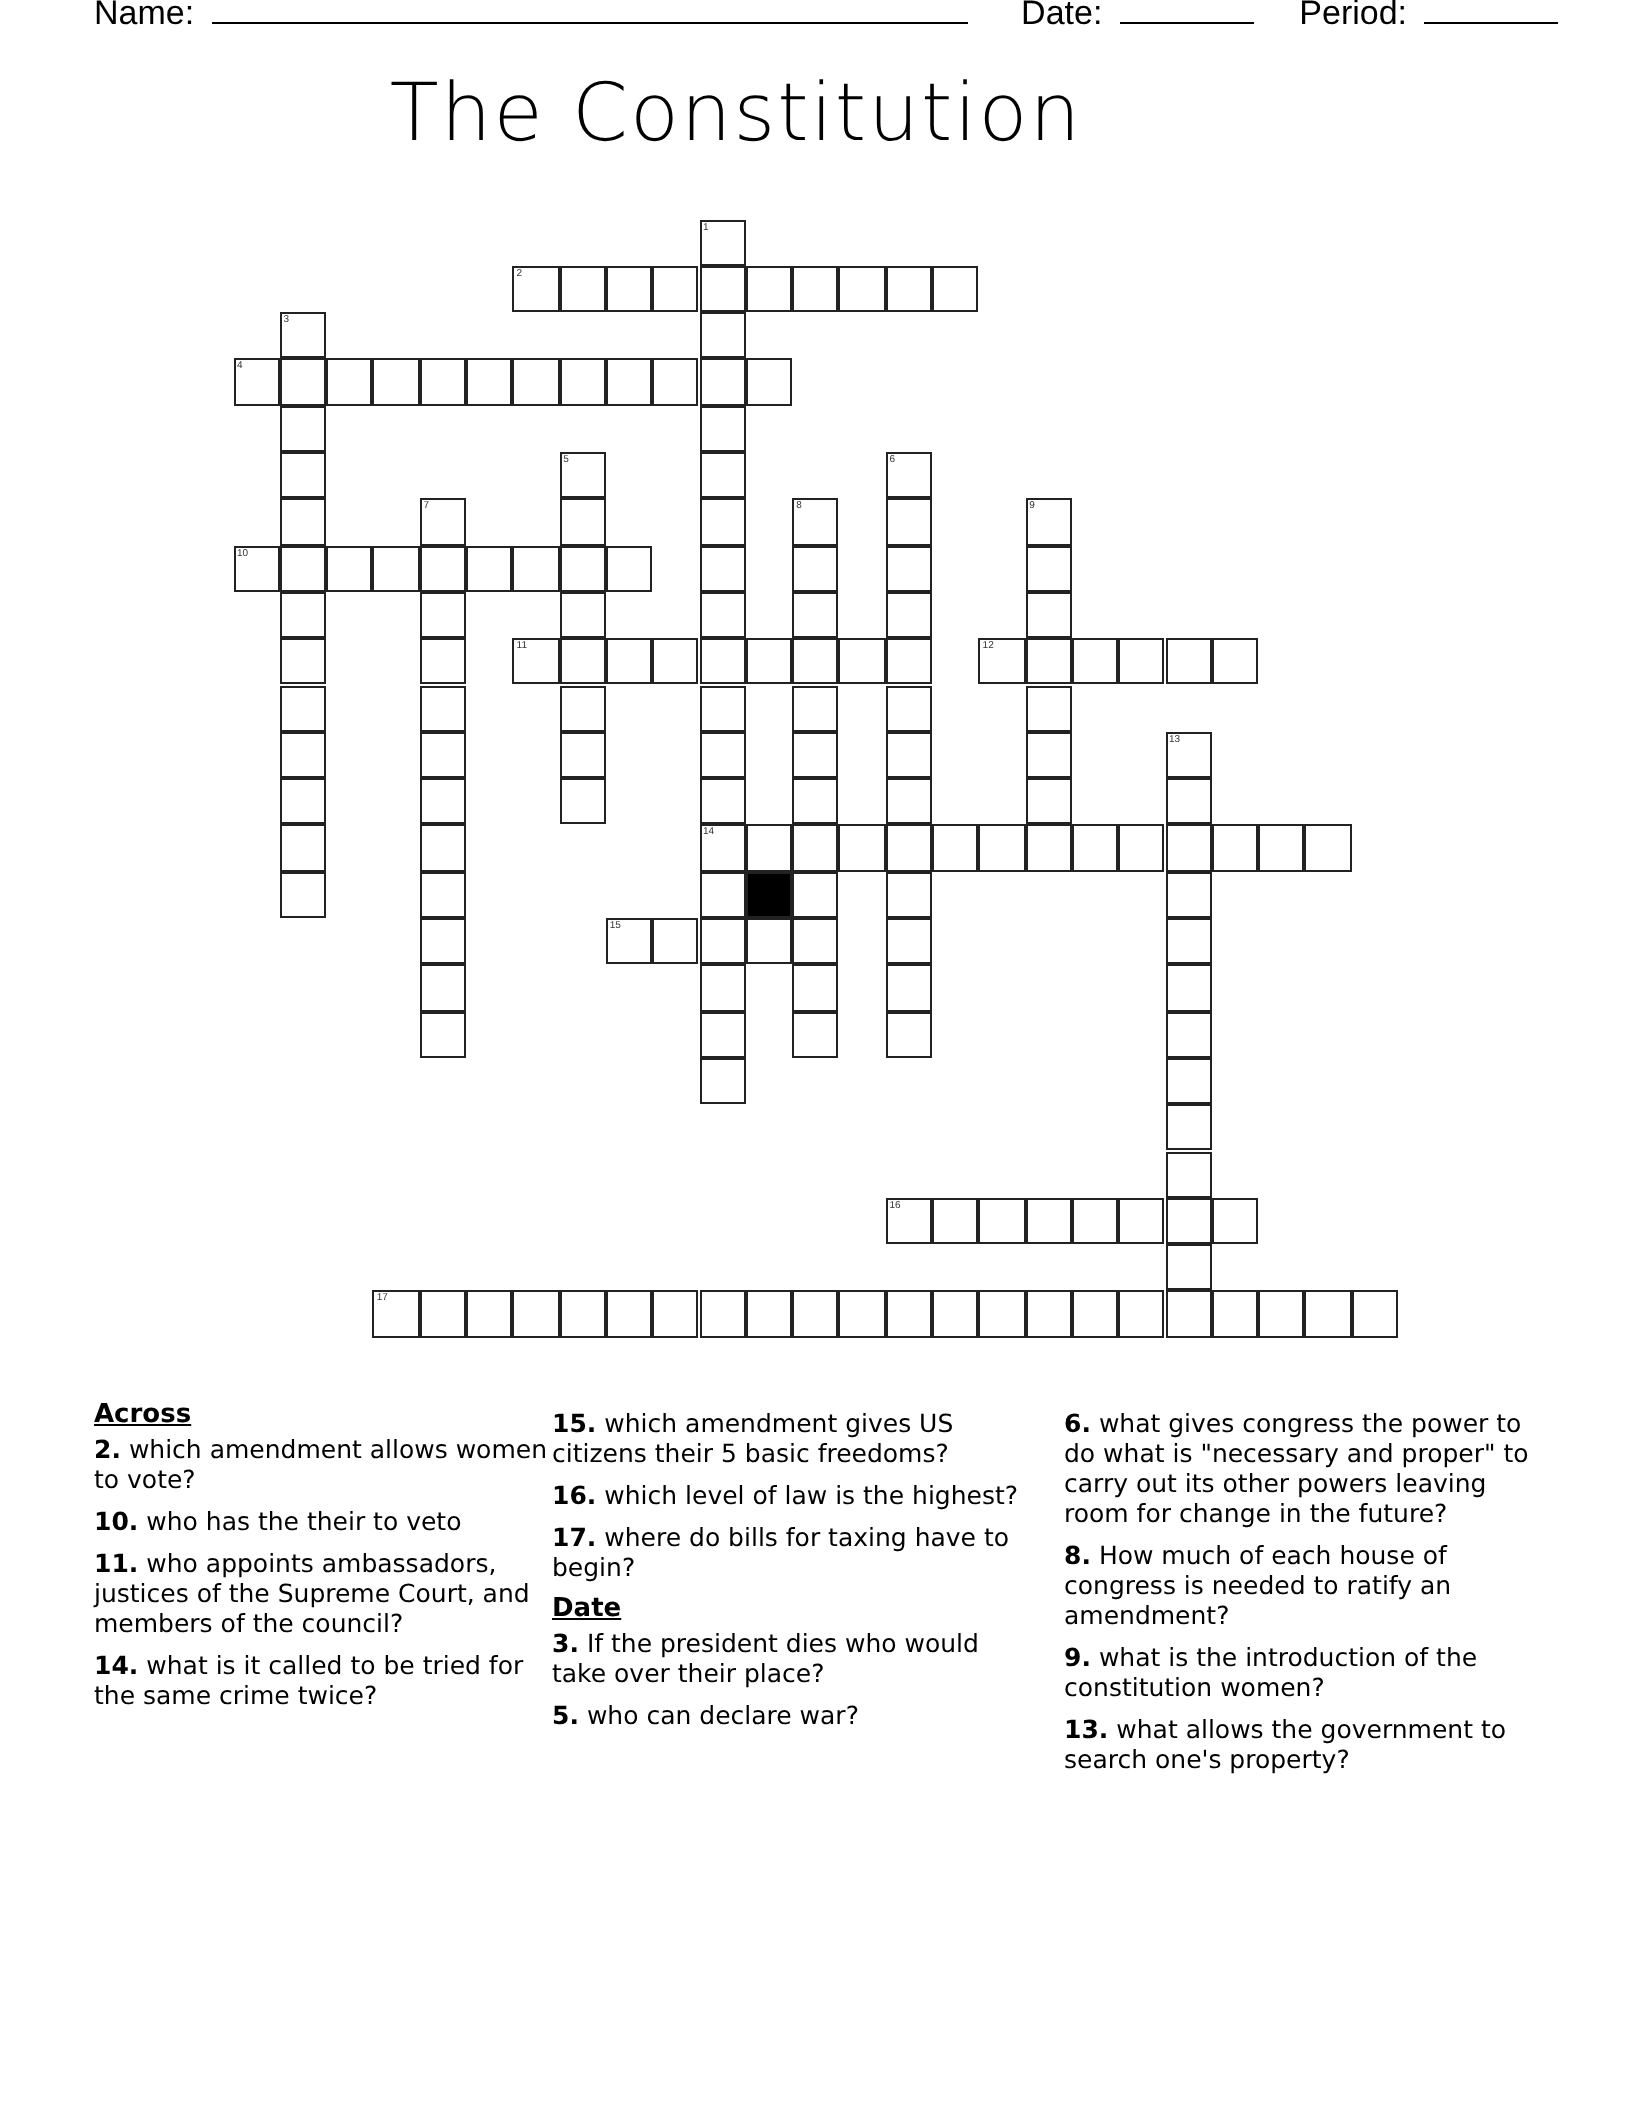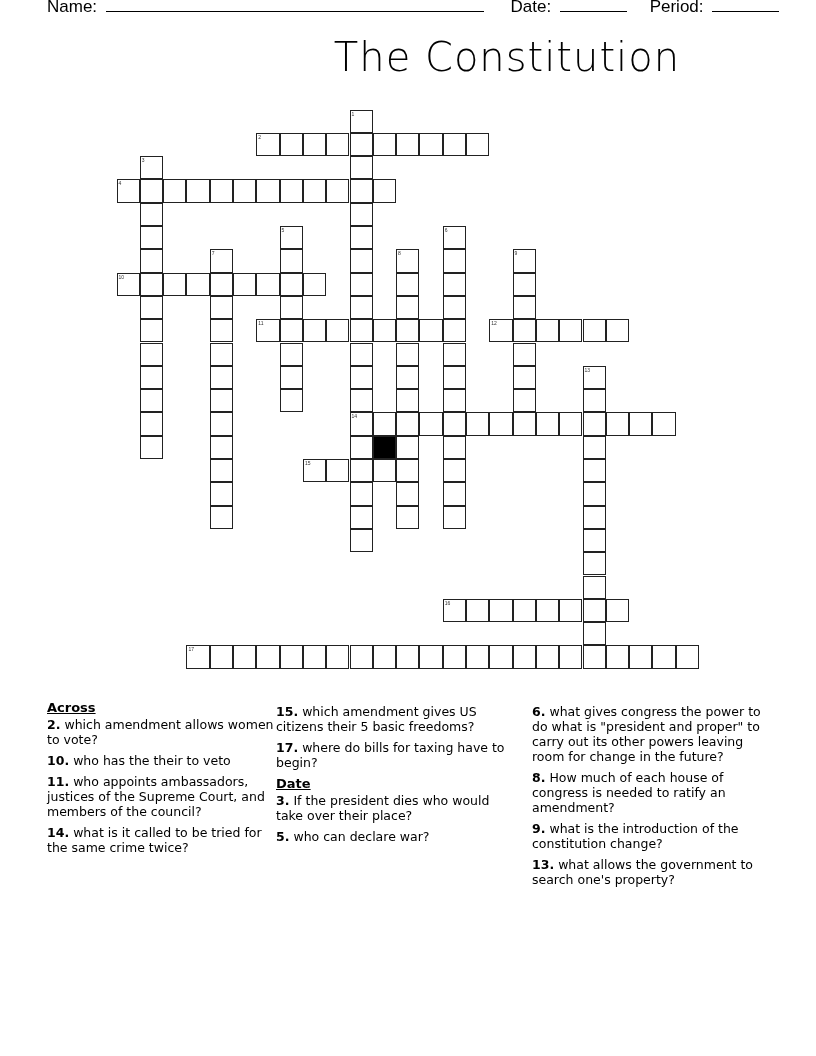--- a/index.html
+++ b/index.html
@@ -1,20 +1,20 @@
 <!DOCTYPE html>
 <html><head>
 <meta charset="utf-8">
 <style>
   html, body { margin:0; padding:0; background:#fff; }
   body { width:816px; height:1056px; position:relative; overflow:hidden; font-family:"Liberation Sans", sans-serif; color:#000; }
   .header { position:absolute; top:-3px; left:47px; font-size:17px; white-space:nowrap; }
   .header span { display:inline-block; }
   .header .line { display:inline-block; border-bottom:1px solid #000; height:14px; vertical-align:baseline; }
-  .title { position:absolute; top:34px; left:0; width:680px; text-align:right; font-family:"DejaVu Sans", sans-serif; font-size:40px; font-weight:300; letter-spacing:1px; }
+  .title { position:absolute; top:34px; left:0; width:680px; text-align:center; font-family:"DejaVu Sans", sans-serif; font-size:40px; font-weight:300; letter-spacing:1px;padding-left:28px; }
   .grid { position:absolute; left:117px; top:110px; }
   .cell { position:absolute; width:23.3px; height:23.3px; box-sizing:border-box; border:1px solid #222; background:#fff; margin-left:-0.5px; margin-top:-0.5px; }
   .cell.black { background:#000; }
   .cell .num { position:absolute; top:1px; left:1px; font-size:5px; line-height:5px; color:#333; font-family:"Liberation Sans", sans-serif; }
   .clues { position:absolute; top:700px; font-family:"DejaVu Sans", sans-serif; font-size:12.5px; line-height:15px; }
   .col1 { left:47px; width:235px; }
   .col2 { left:276px; width:235px; }
   .col3 { left:532px; width:235px; }
   .clue-head { text-decoration:underline; font-weight:bold; margin-bottom:2px; font-size:13px; }
   .clue { margin-bottom:6px; }
@@ -248,24 +248,25 @@
 <div class="clues col1">
   <div class="clue-head">Across</div>
   <div class="clue"><b>2.</b> <span>which amendment allows women to vote?</span></div>
   <div class="clue"><b>10.</b> <span>who has the their to veto</span></div>
   <div class="clue"><b>11.</b> <span>who appoints ambassadors, justices of the Supreme Court, and members of the council?</span></div>
   <div class="clue"><b>14.</b> <span>what is it called to be tried for the same crime twice?</span></div>
 </div>
 
 <div class="clues col2" style="top:704px;">
   <div class="clue"><b>15.</b> <span>which amendment gives US citizens their 5 basic freedoms?</span></div>
+  <div class="clue"><b>16.</b> <span>which level of law is the highest?</span></div>
   <div class="clue"><b>17.</b> <span>where do bills for taxing have to begin?</span></div>
   <div class="clue-head">Date</div>
   <div class="clue"><b>3.</b> <span>If the president dies who would take over their place?</span></div>
   <div class="clue"><b>5.</b> <span>who can declare war?</span></div>
 </div>
 
 <div class="clues col3" style="top:704px;">
-  <div class="clue"><b>6.</b> <span>what gives congress the power to do what is "president and proper" to carry out its other powers leaving room for change in the future?</span></div>
+  <div class="clue"><b>6.</b> <span>what gives congress the power to do what is "necessary and proper" to carry out its other powers leaving room for change in the future?</span></div>
   <div class="clue"><b>8.</b> <span>How much of each house of congress is needed to ratify an amendment?</span></div>
-  <div class="clue"><b>9.</b> <span>what is the introduction of the constitution change?</span></div>
+  <div class="clue"><b>9.</b> <span>what is the introduction of the constitution women?</span></div>
   <div class="clue"><b>13.</b> <span>what allows the government to search one's property?</span></div>
 </div>
 
 </body></html>

